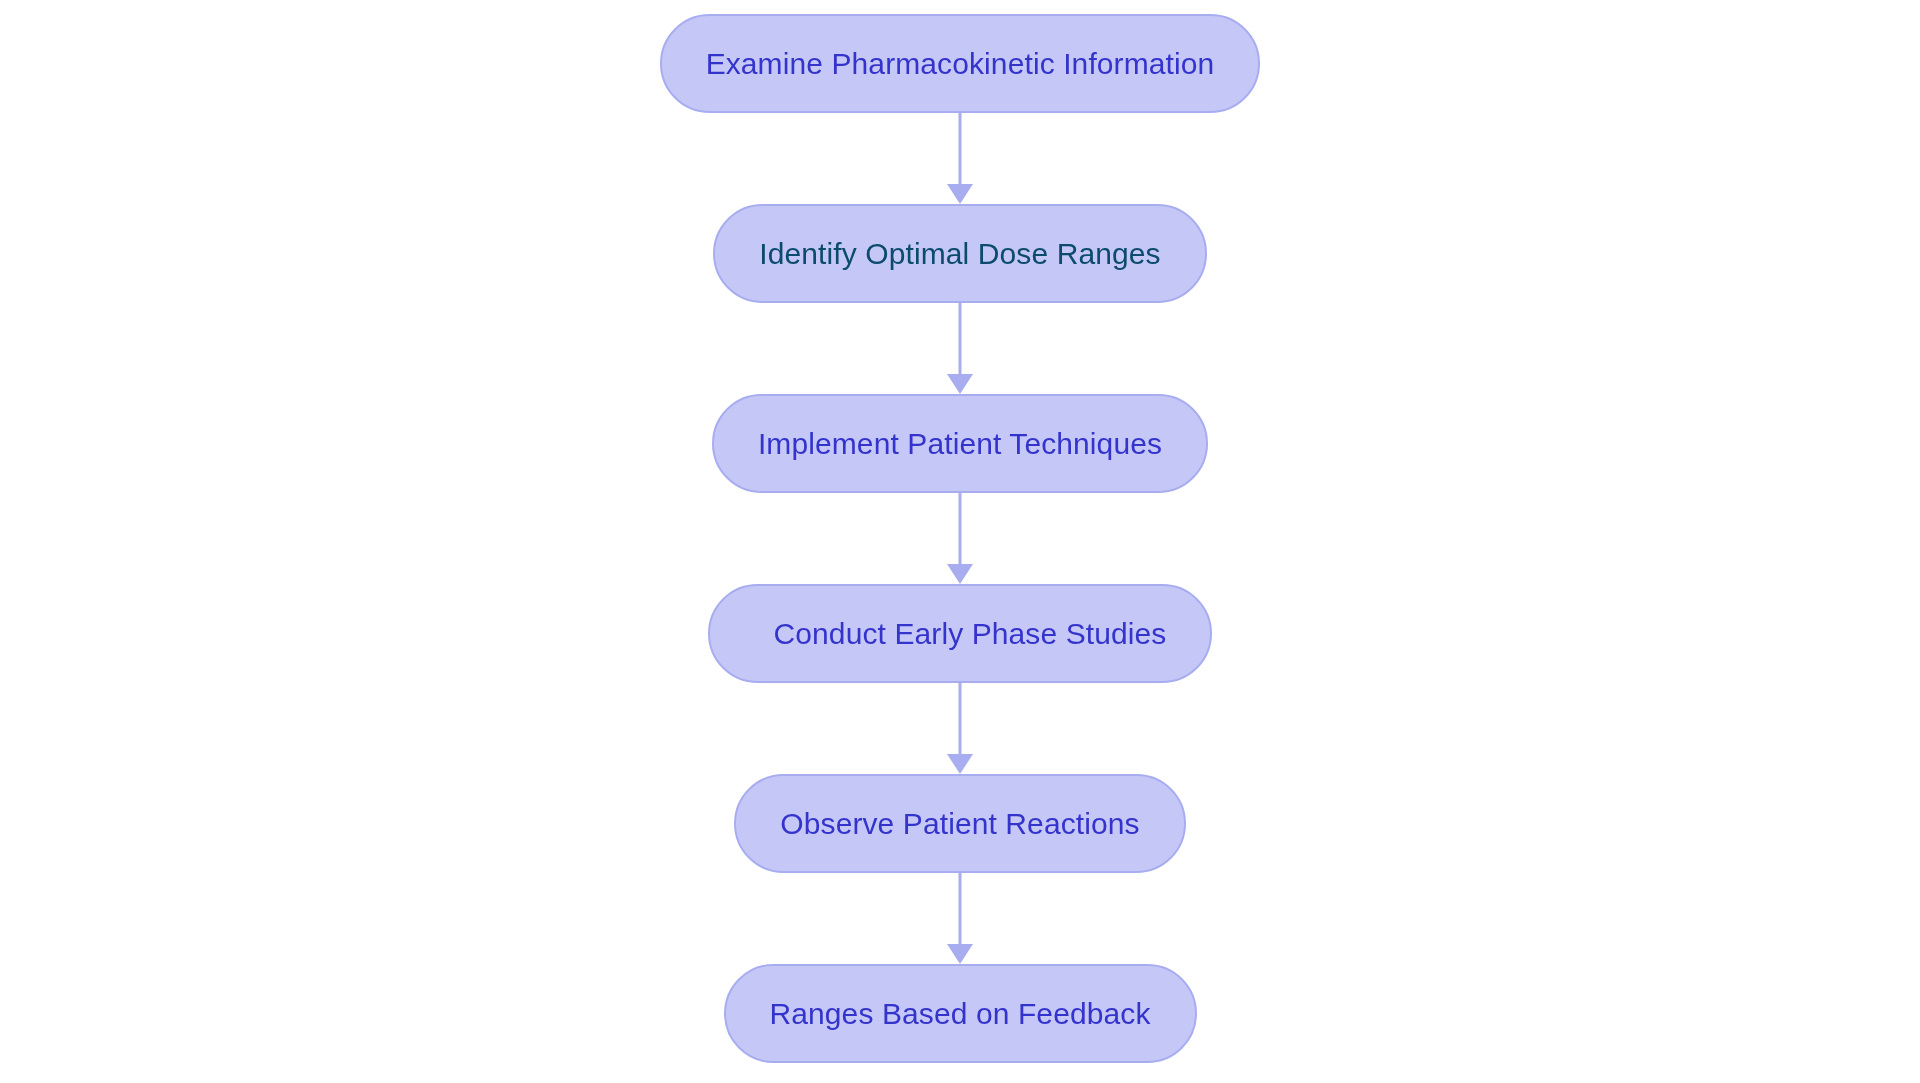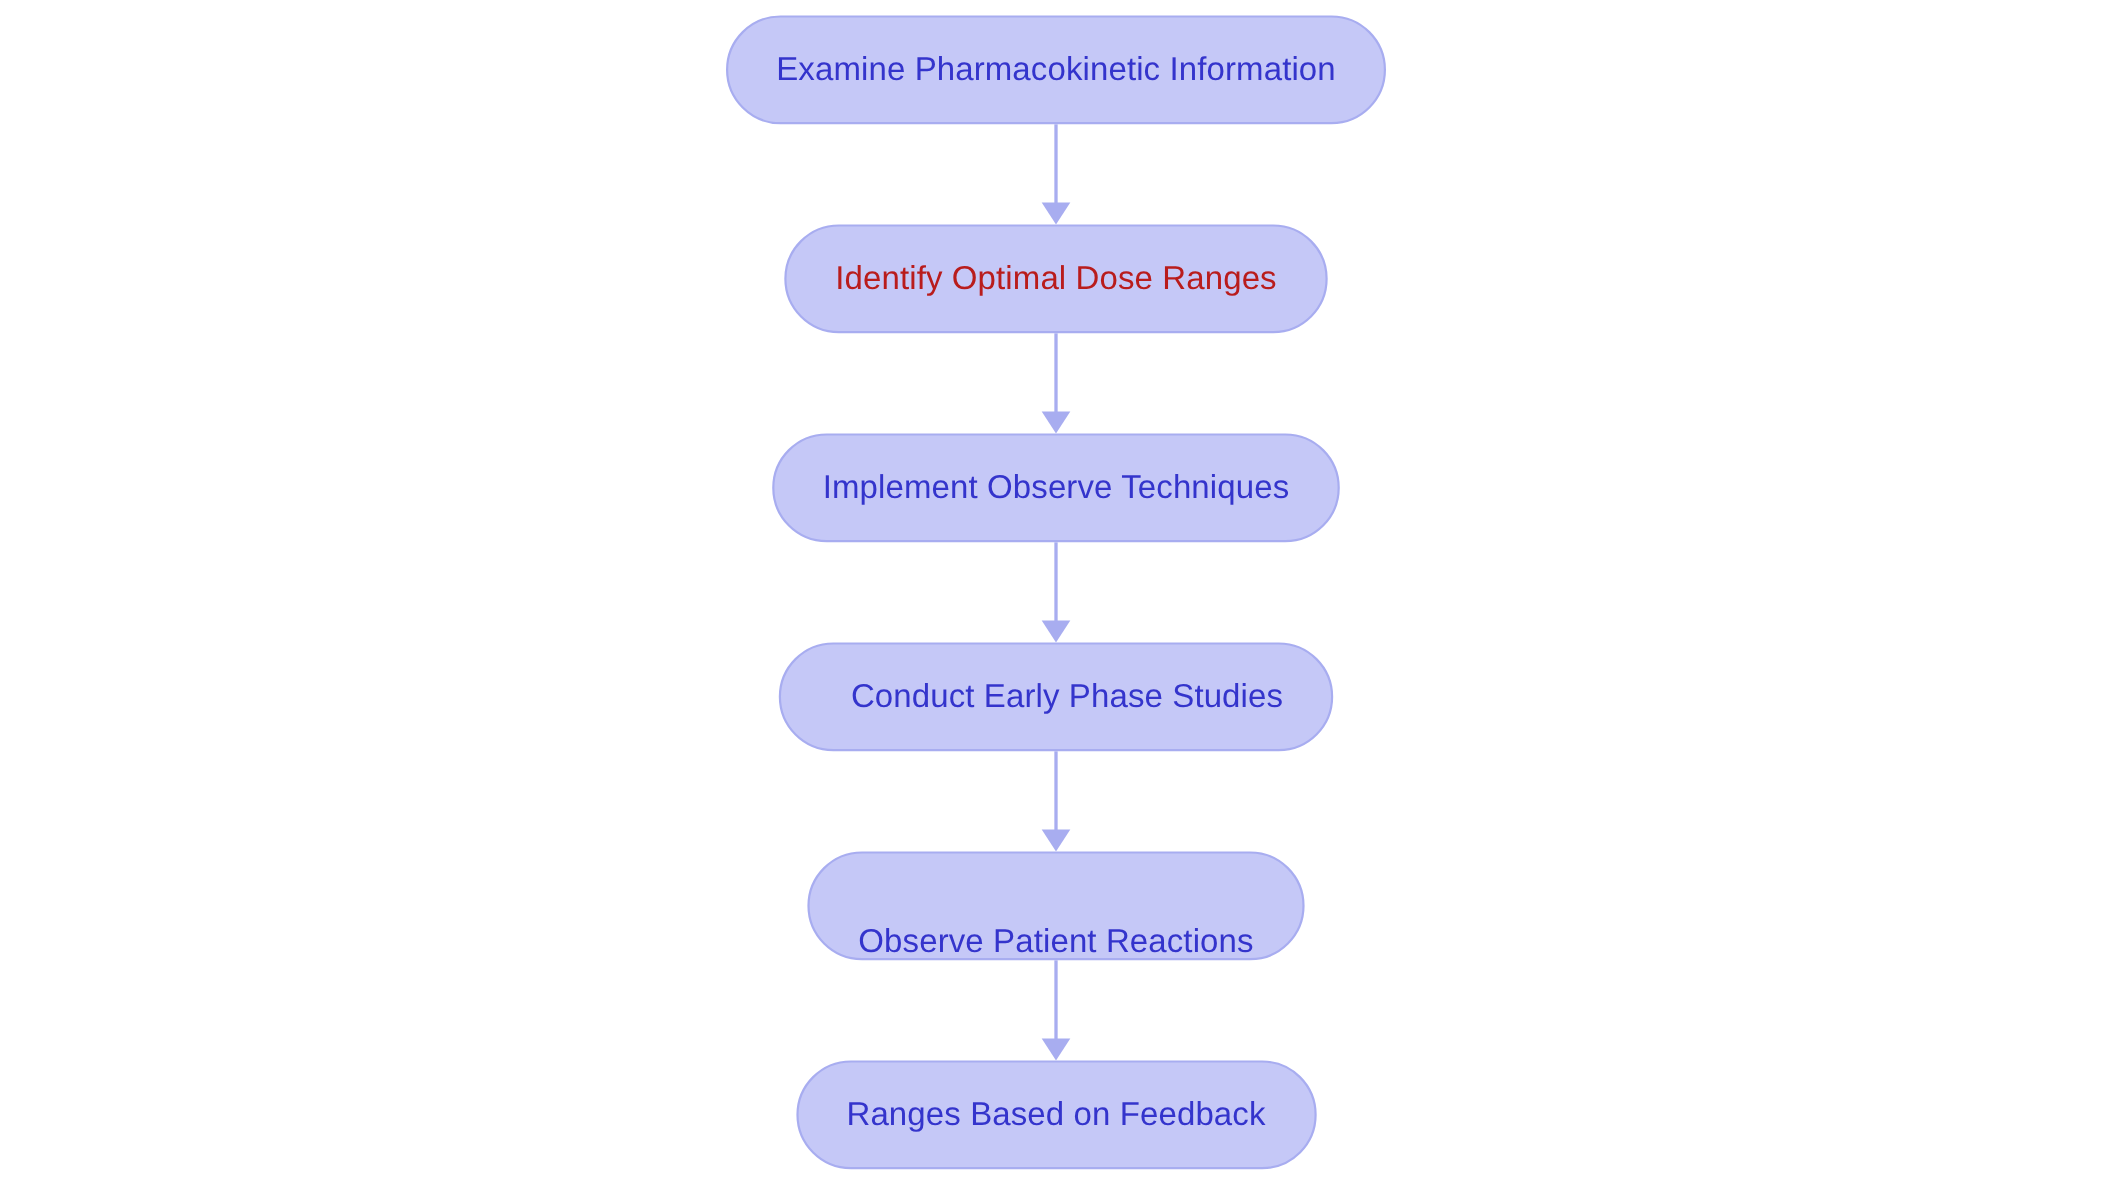--- a/index.html
+++ b/index.html
@@ -99,47 +99,47 @@
     <div class="node" style="background: rgb(197, 200, 247); border-color: rgb(168, 173, 240);">
       <span class="node-label" style="color: rgb(52, 52, 204);">Examine Pharmacokinetic Information</span>
     </div>
 
     <div class="connector">
       <span class="stem" style="background: rgb(168, 173, 240);"></span>
       <span class="head" style="border-top-color: rgb(168, 173, 240);"></span>
     </div>
 
     <div class="node" style="background: rgb(197, 200, 247); border-color: rgb(168, 173, 240);">
-      <span class="node-label" style="color: #b91c1c;">Identify Optimal Dose Ranges</span>
+      <span class="node-label" style="color: #0c4a6e;">Identify Optimal Dose Ranges</span>
     </div>
 
     <div class="connector">
       <span class="stem" style="background: rgb(168, 173, 240);"></span>
       <span class="head" style="border-top-color: rgb(168, 173, 240);"></span>
     </div>
 
     <div class="node" style="background: rgb(197, 200, 247); border-color: rgb(168, 173, 240);">
-      <span class="node-label" style="color: rgb(52, 52, 204);">Implement Observe Techniques</span>
+      <span class="node-label" style="color: rgb(52, 52, 204);">Implement Patient Techniques</span>
     </div>
 
     <div class="connector">
       <span class="stem" style="background: rgb(168, 173, 240);"></span>
       <span class="head" style="border-top-color: rgb(168, 173, 240);"></span>
     </div>
 
     <div class="node" style="background: rgb(197, 200, 247); border-color: rgb(168, 173, 240);">
       <span class="node-label" style="color: rgb(52, 52, 204); margin-left: 20px;">Conduct Early Phase Studies</span>
     </div>
 
     <div class="connector">
       <span class="stem" style="background: rgb(168, 173, 240);"></span>
       <span class="head" style="border-top-color: rgb(168, 173, 240);"></span>
     </div>
 
-    <div class="node" style="background: rgb(197, 200, 247); border-color: rgb(168, 173, 240); align-items: flex-end;">
+    <div class="node" style="background: rgb(197, 200, 247); border-color: rgb(168, 173, 240);">
       <span class="node-label" style="color: rgb(52, 52, 204);">Observe Patient Reactions</span>
     </div>
 
     <div class="connector">
       <span class="stem" style="background: rgb(168, 173, 240);"></span>
       <span class="head" style="border-top-color: rgb(168, 173, 240);"></span>
     </div>
 
     <div class="node" style="background: rgb(197, 200, 247); border-color: rgb(168, 173, 240);">
       <span class="node-label" style="color: rgb(52, 52, 204);">Ranges Based on Feedback</span>

